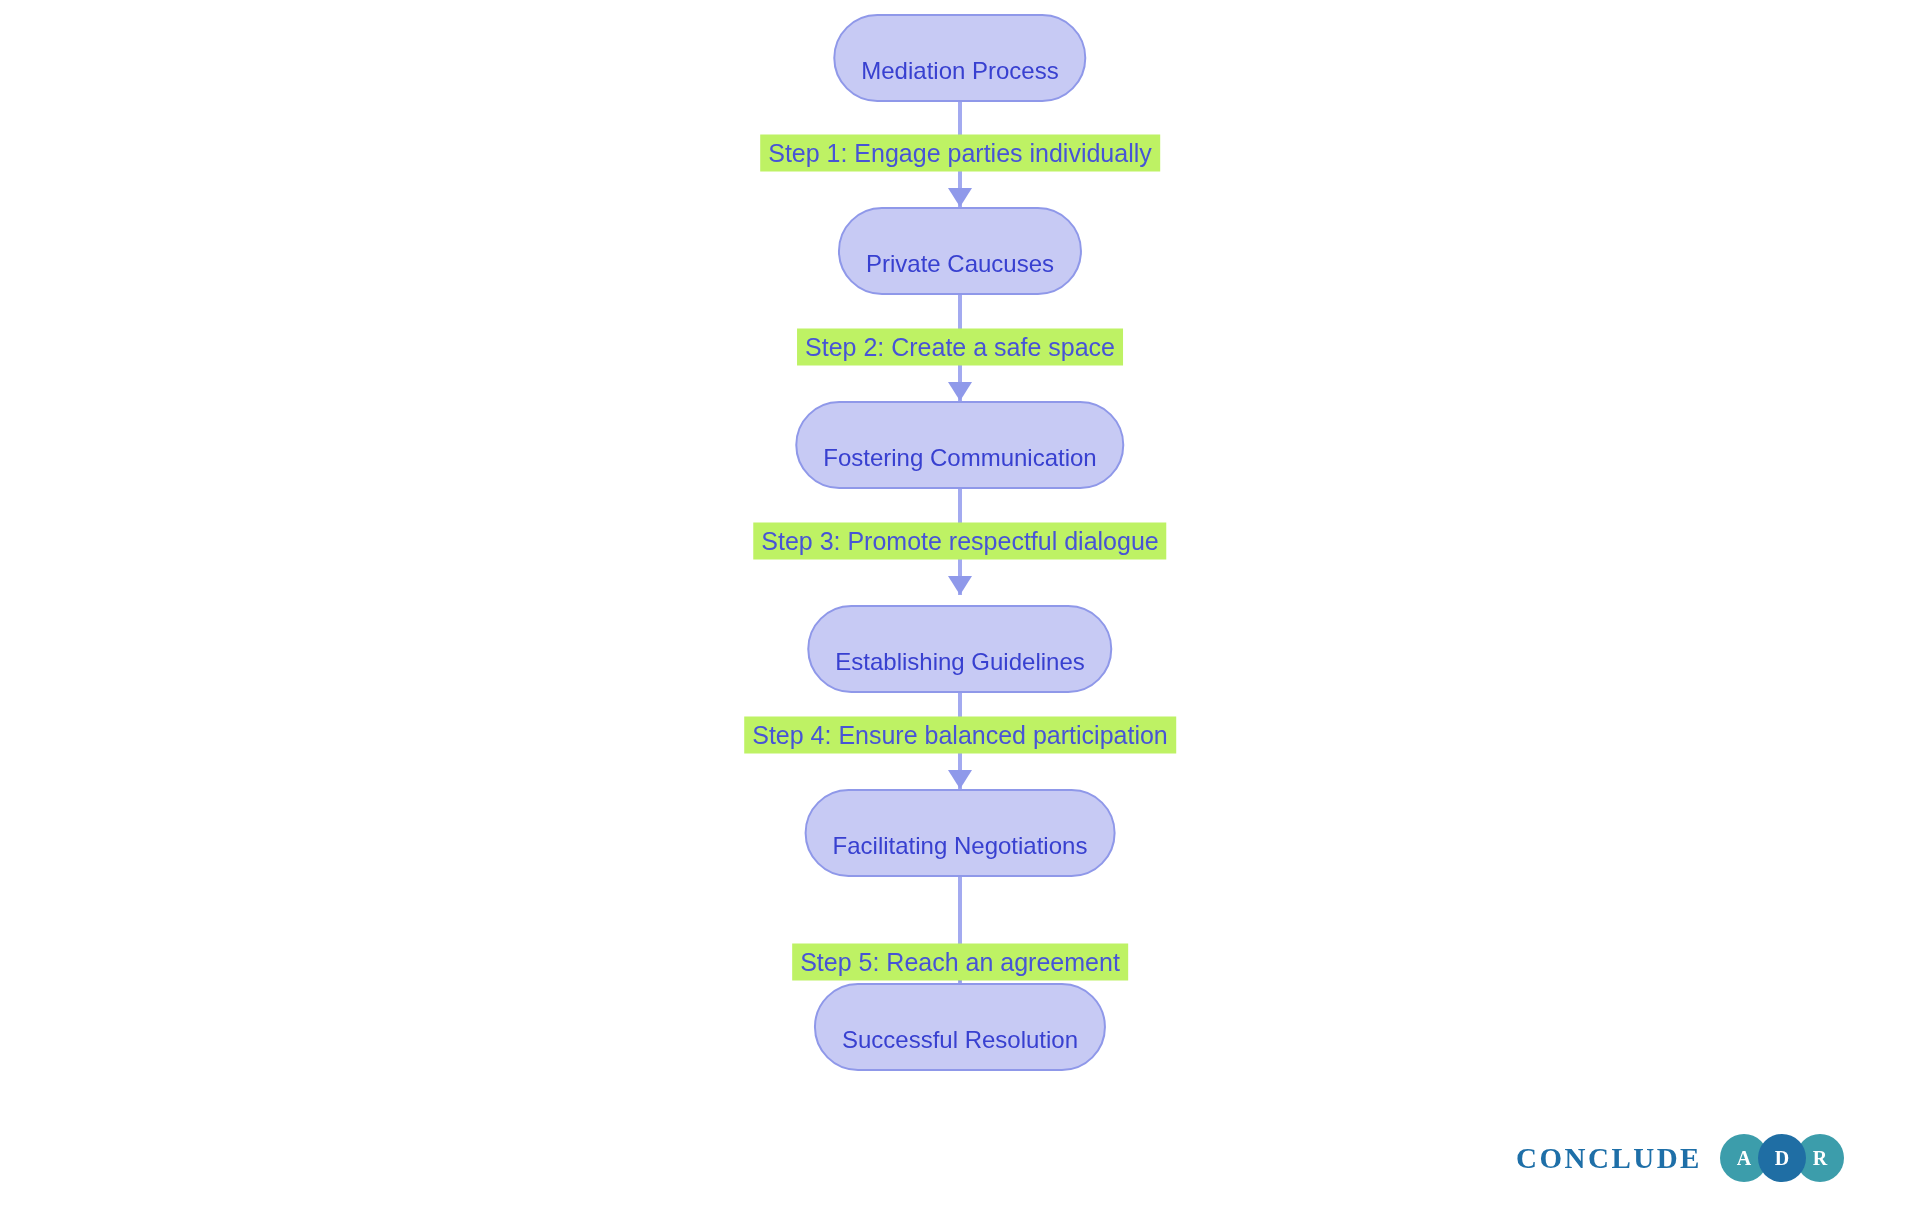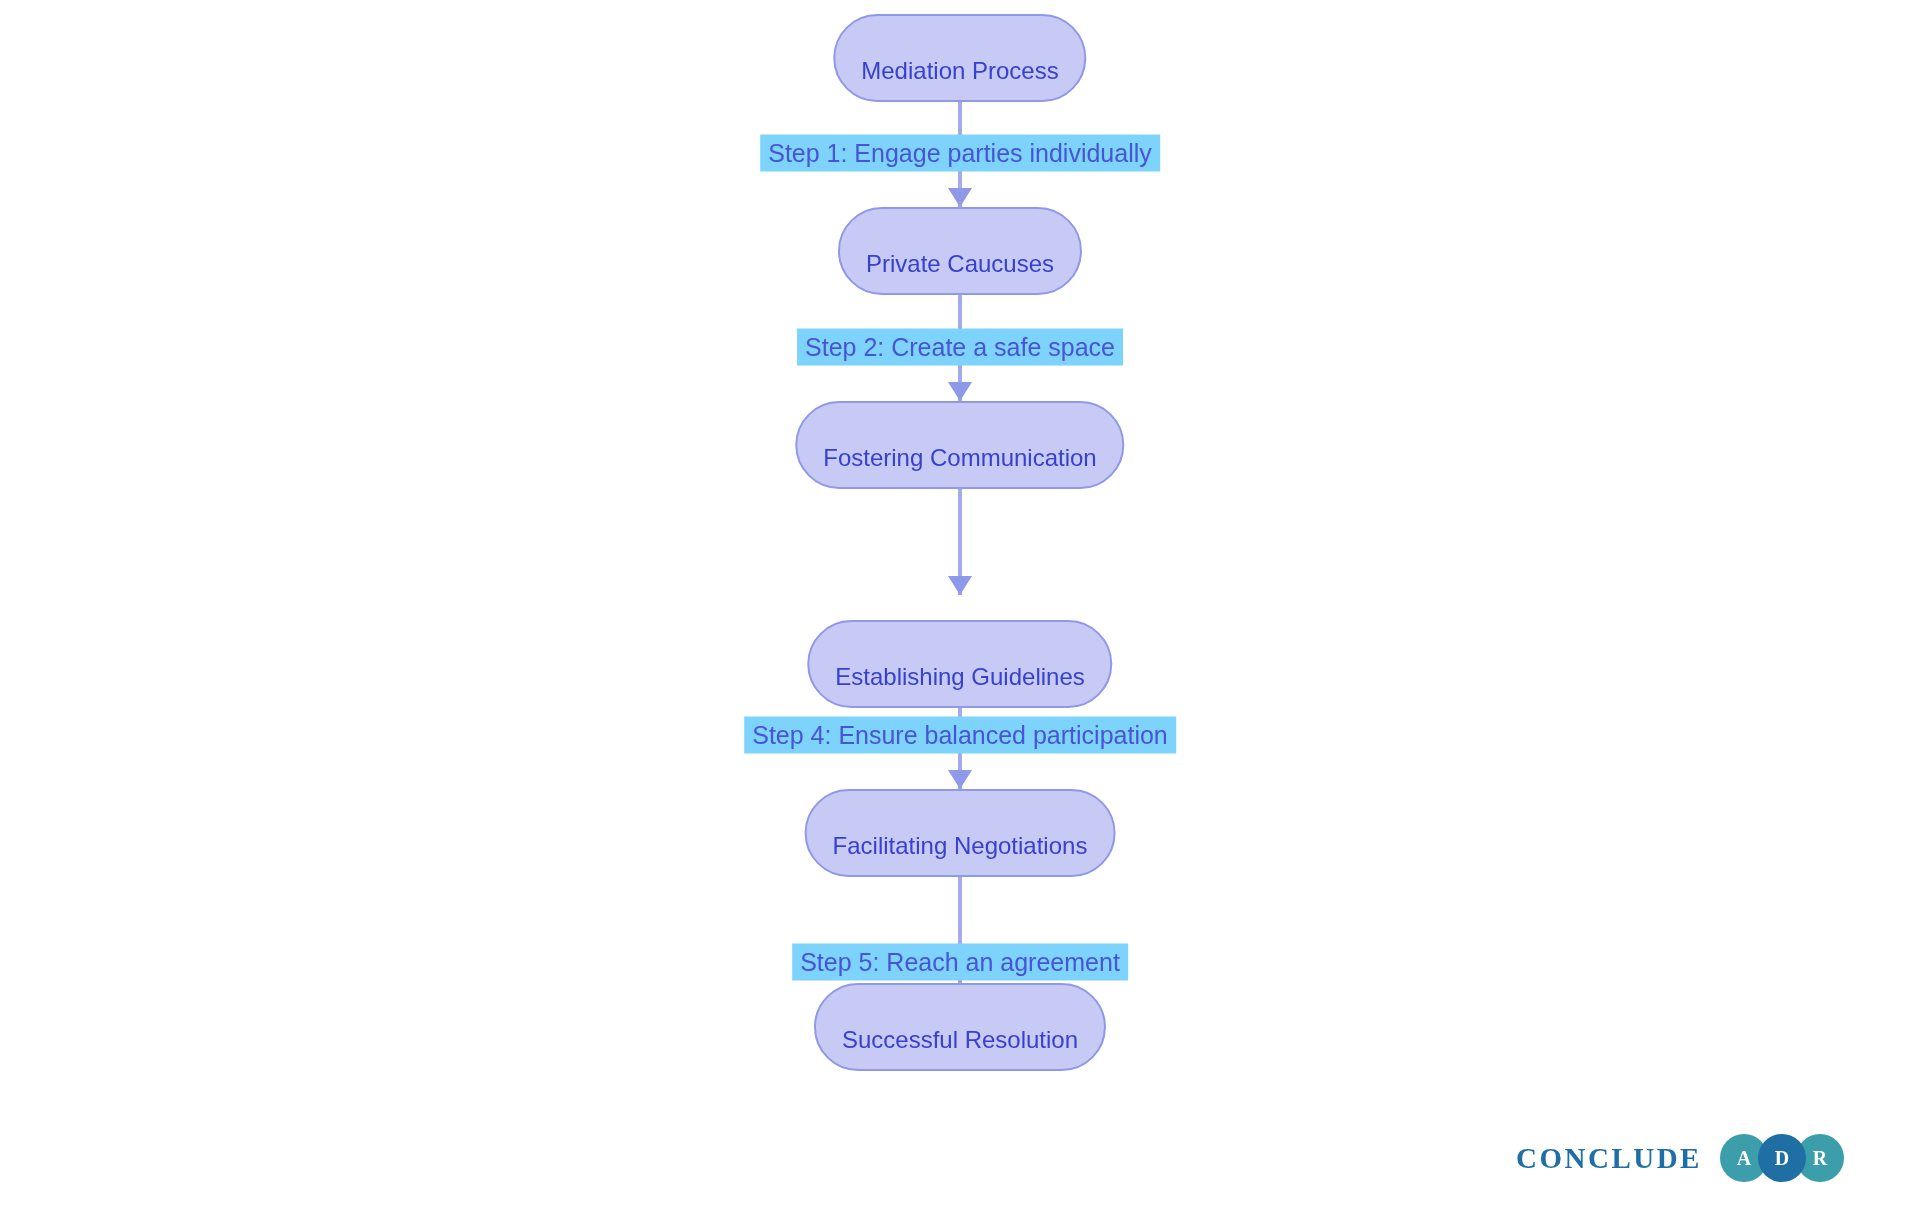--- a/index.html
+++ b/index.html
@@ -49,21 +49,21 @@
     width: 0; height: 0;
     border-left: 12px solid transparent;
     border-right: 12px solid transparent;
     border-top: 19px solid var(--arrow-head, #8f99ea);
     z-index: 2;
   }
   .edge-label {
     position: absolute;
     left: 50%;
     transform: translate(-50%, -50%);
-    background: #7dd3fc;
+    background: #bef264;
     padding: 4px 8px;
     color: var(--edge-label-text, #4754d6);
     font-size: 25px;
     white-space: nowrap;
     z-index: 2;
   }
   
   .brand {
     position: absolute;
     left: 1516px;
@@ -99,34 +99,35 @@
   .badge-r { background: var(--badge-teal, #3c9dab); z-index: 2; margin-left: -10px; }
 </style>
 </head>
 <body>
 
 <div class="canvas">
 
   <div class="node" style="top:14px">Mediation Process</div>
   <div class="node" style="top:207px">Private Caucuses</div>
   <div class="node" style="top:401px">Fostering Communication</div>
-  <div class="node" style="top:620px">Establishing Guidelines</div>
+  <div class="node" style="top:605px">Establishing Guidelines</div>
   <div class="node" style="top:789px">Facilitating Negotiations</div>
   <div class="node" style="top:983px">Successful Resolution</div>
 
   <div class="edge-line" style="top:102px;height:105px"></div>
   <div class="arrow-head" style="top:188px"></div>
   <div class="edge-label" style="top:153px">Step 1: Engage parties individually</div>
 
   <div class="edge-line" style="top:295px;height:106px"></div>
   <div class="arrow-head" style="top:382px"></div>
   <div class="edge-label" style="top:347px">Step 2: Create a safe space</div>
 
   <div class="edge-line" style="top:489px;height:106px"></div>
   <div class="arrow-head" style="top:576px"></div>
+  <div class="edge-label" style="top:541px">Step 3: Promote respectful dialogue</div>
 
   <div class="edge-line" style="top:683px;height:106px"></div>
   <div class="arrow-head" style="top:770px"></div>
   <div class="edge-label" style="top:735px">Step 4: Ensure balanced participation</div>
 
   <div class="edge-line" style="top:877px;height:106px"></div>
   <div class="arrow-head" style="top:964px"></div>
   <div class="edge-label" style="top:962px">Step 5: Reach an agreement</div>
 
   <div class="brand">

